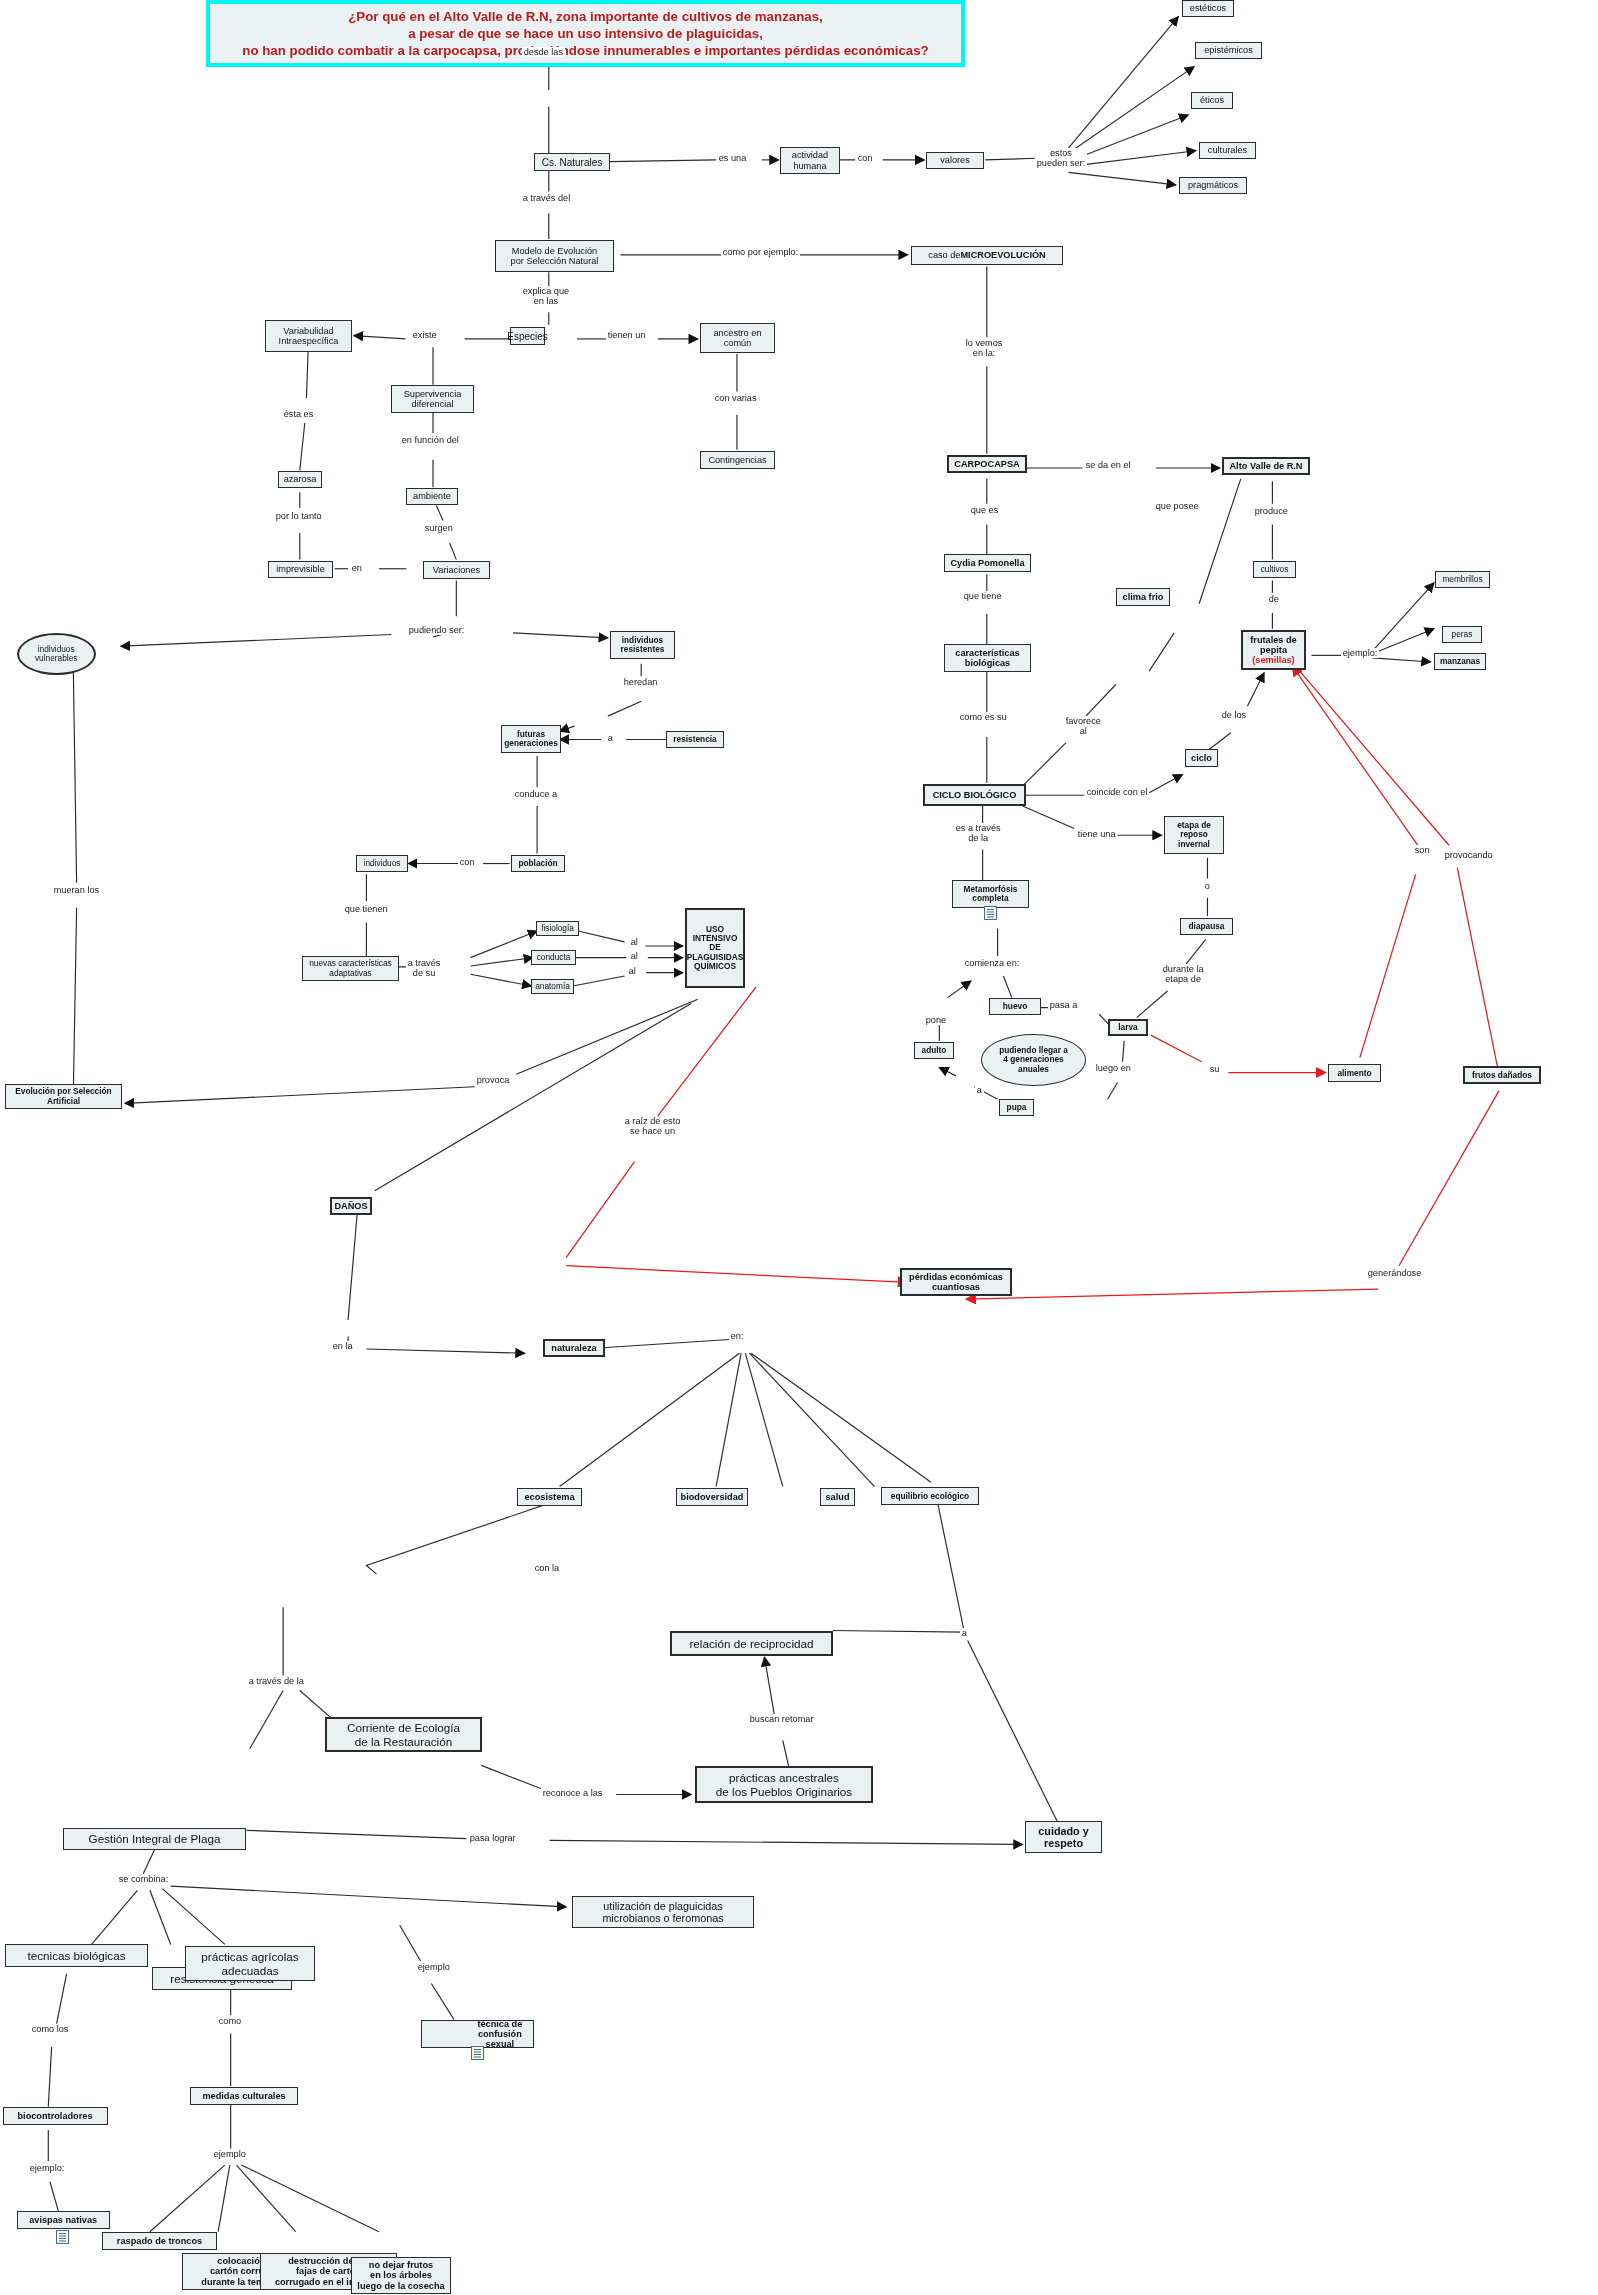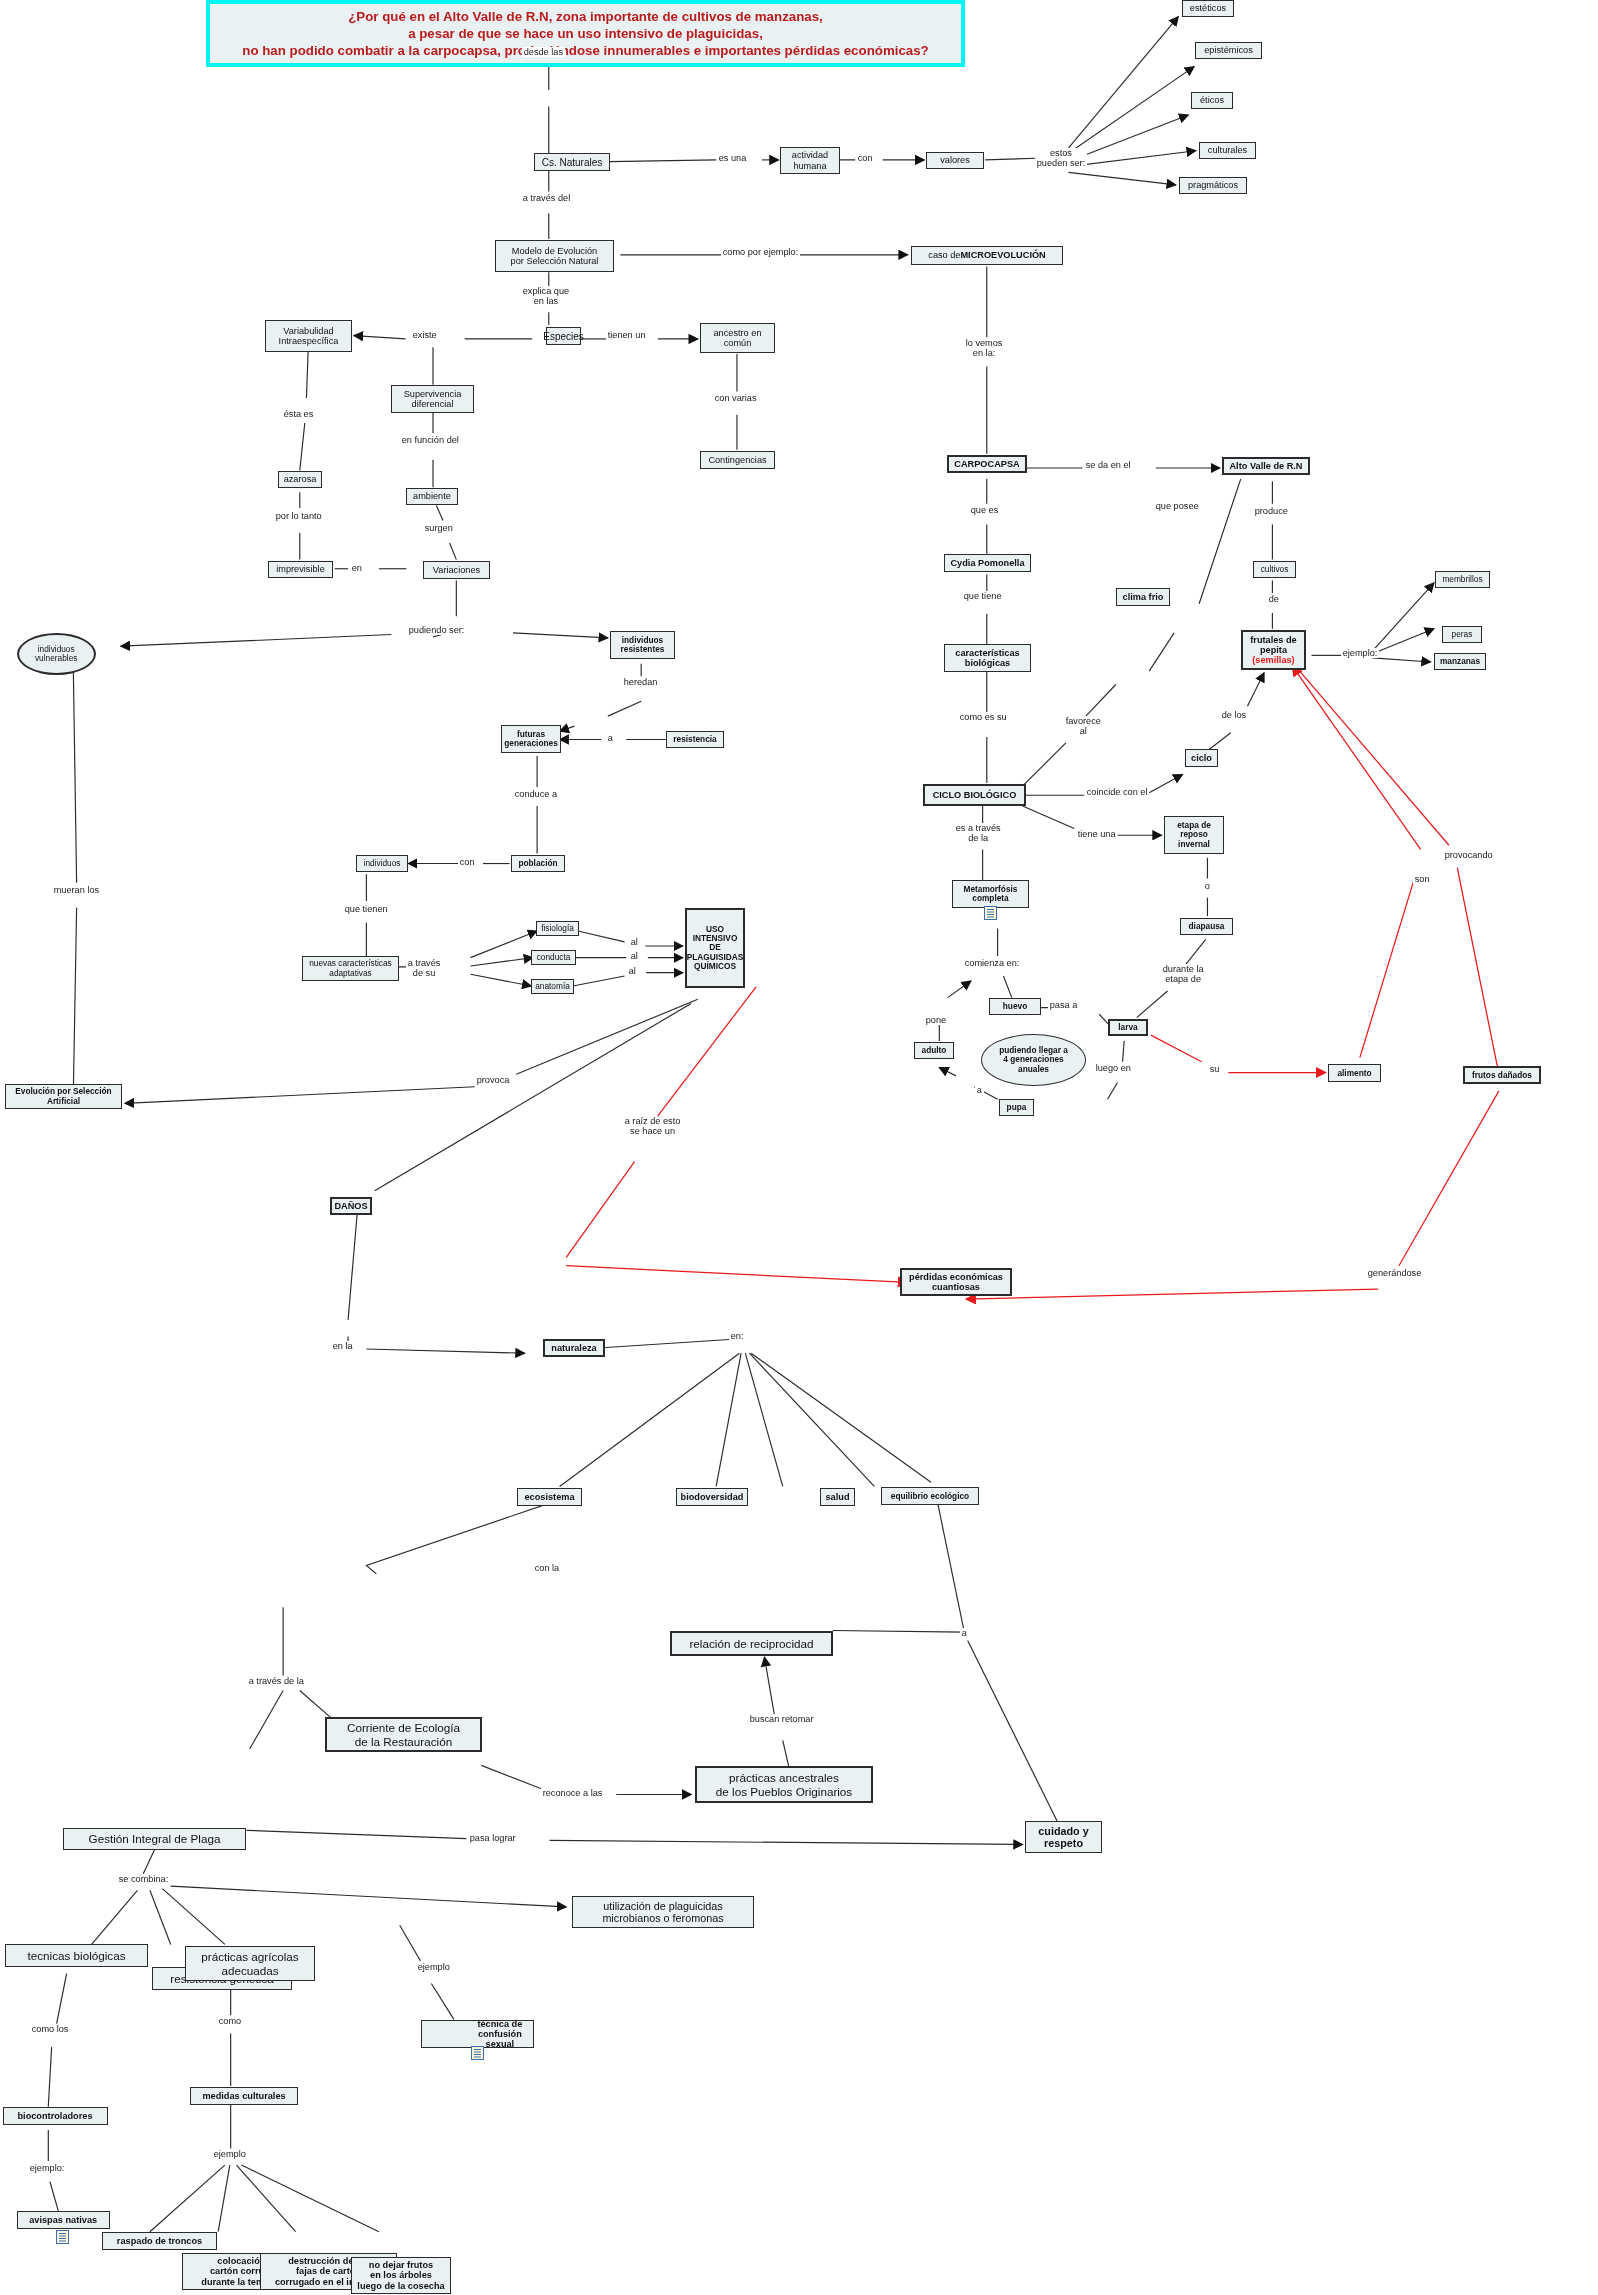--- a/index.html
+++ b/index.html
@@ -326,21 +326,21 @@
   <div class="node b2" style="left:1199px;top:142px;width:57px;height:16.7px;font-size:9.2px;">culturales</div>
   <div class="node b2" style="left:1179px;top:177px;width:68px;height:16.7px;font-size:9.2px;">pragmáticos</div>
 
   <div class="node b2" style="left:495px;top:240px;width:119px;height:32px;font-size:9.2px;">Modelo de Evolución
 por Selección Natural</div>
 
   <div class="node b2" style="left:911px;top:246px;width:152px;height:19px;font-size:9.2px;">
     <span>caso de </span><span style="font-weight:bold">MICROEVOLUCIÓN</span>
   </div>
 
-  <div class="node b2" style="left:546px;top:327px;width:35px;height:18.3px;font-size:10px;">Especies</div>
+  <div class="node b2" style="left:510px;top:327px;width:35px;height:18.3px;font-size:10px;">Especies</div>
 
   <div class="node b2" style="left:265px;top:320px;width:87px;height:32px;font-size:9.2px;">Variabulidad
 Intraespecífica</div>
 
   <div class="node b2" style="left:700px;top:323px;width:75px;height:30px;font-size:9.2px;">ancestro en
 común</div>
 
   <div class="node b2" style="left:700px;top:451px;width:75px;height:18.3px;font-size:9.2px;">Contingencias</div>
 
   <div class="node b2" style="left:391px;top:385px;width:83px;height:28px;font-size:9.2px;">Supervivencia
@@ -548,21 +548,21 @@
   <div class="lbl" style="left:1076px;top:829px;font-size:9.2px;">tiene una</div>
   <div class="lbl" style="left:1203px;top:881px;font-size:9.2px;">o</div>
   <div class="lbl" style="left:1161px;top:964px;font-size:9.2px;">durante la
 etapa de</div>
   <div class="lbl" style="left:963px;top:958px;font-size:9.2px;">comienza en:</div>
   <div class="lbl" style="left:1048px;top:1000px;font-size:9.2px;">pasa a</div>
   <div class="lbl" style="left:924px;top:1015px;font-size:9.2px;">pone</div>
   <div class="lbl" style="left:975px;top:1085px;font-size:9.2px;">a</div>
   <div class="lbl" style="left:1094px;top:1063px;font-size:9.2px;">luego en</div>
   <div class="lbl" style="left:1208px;top:1064px;font-size:9.2px;">su</div>
-  <div class="lbl" style="left:1413px;top:845px;font-size:9.2px;margin-top:29px;">son</div>
+  <div class="lbl" style="left:1413px;top:845px;font-size:9.2px;">son</div>
   <div class="lbl" style="left:1443px;top:850px;font-size:9.2px;">provocando</div>
   <div class="lbl" style="left:1366px;top:1268px;font-size:9.2px;">generándose</div>
   <div class="lbl" style="left:623px;top:1116px;font-size:9.2px;">a raíz de esto
 se hace un</div>
   <div class="lbl" style="left:729px;top:1331px;font-size:9.2px;">en:</div>
   <div class="lbl" style="left:960px;top:1628px;font-size:9.2px;">a</div>
   <div class="lbl" style="left:533px;top:1563px;font-size:9.2px;">con la</div>
   <div class="lbl" style="left:247px;top:1676px;font-size:9.2px;">a través de la</div>
   <div class="lbl" style="left:541px;top:1788px;font-size:9.2px;">reconoce a las</div>
   <div class="lbl" style="left:748px;top:1714px;font-size:9.2px;">buscan retomar</div>

